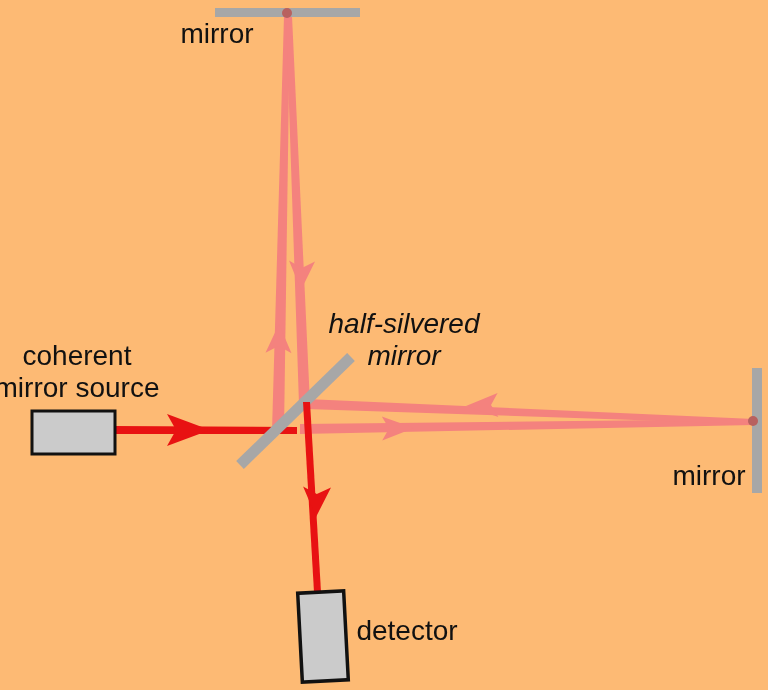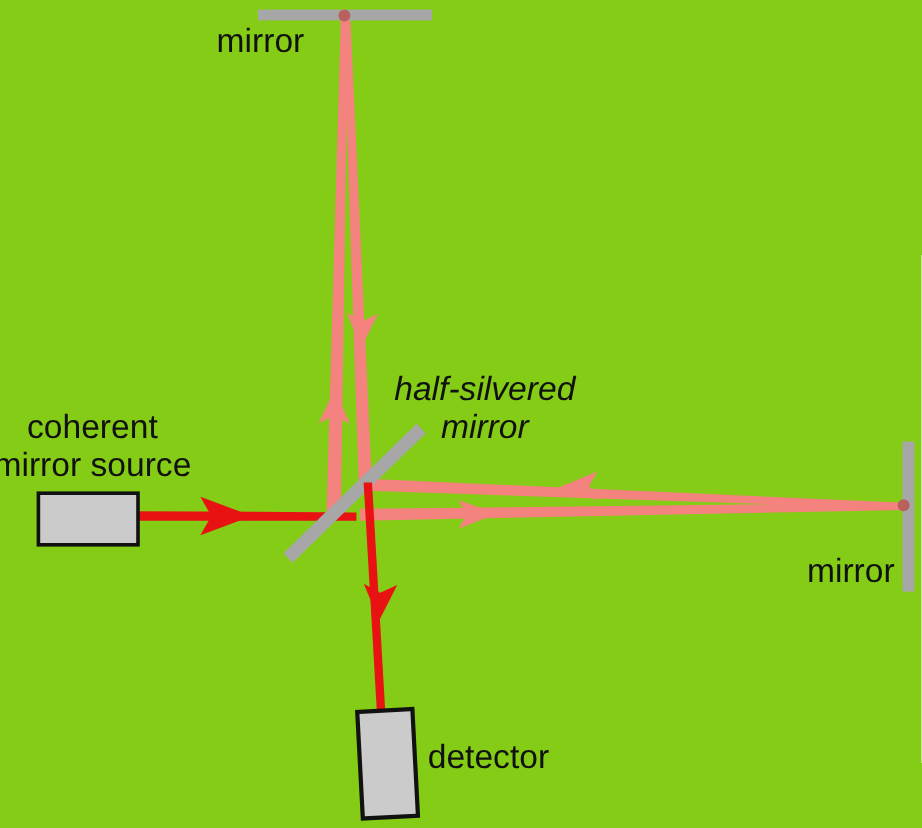--- a/index.html
+++ b/index.html
@@ -1,19 +1,19 @@
 <!DOCTYPE html>
 <html><head>
 <meta charset="utf-8">
 <style>
   html,body{margin:0;padding:0;background:#fff;}
   #stage{
     position:relative;
     width:768px;height:690px;
-    background:#84cc16;
+    background:#fdba74;
     overflow:hidden;
     font-family:"Liberation Sans",sans-serif;
   }
   #diagram-svg{position:absolute;left:0;top:0;}
   .label{
     position:absolute;
     font:28px/32px "Liberation Sans",sans-serif;
     color:#111111;
     white-space:nowrap;
     text-align:center;

